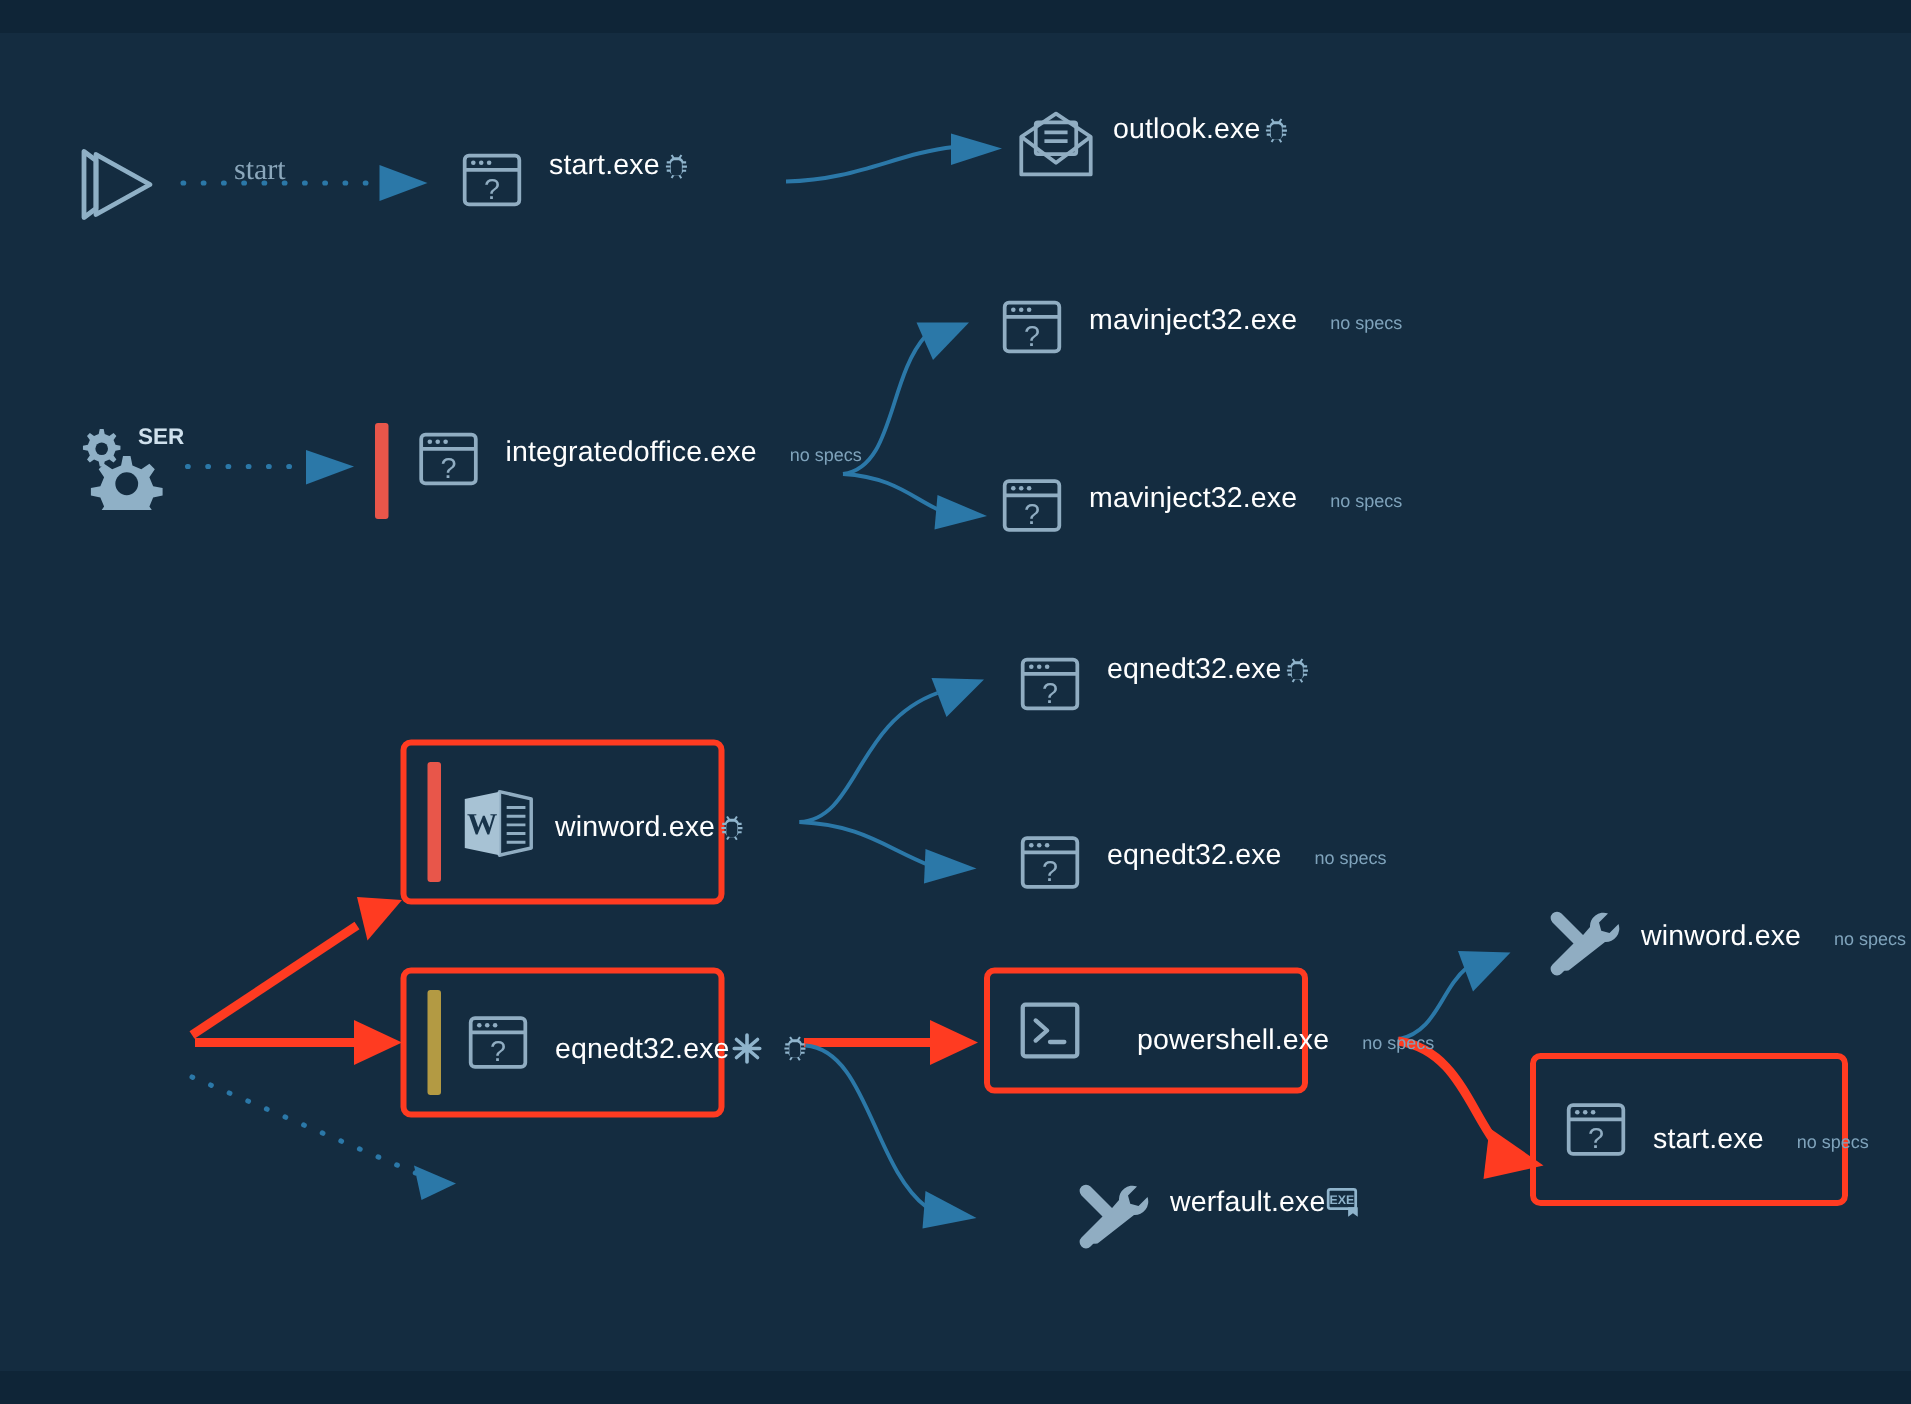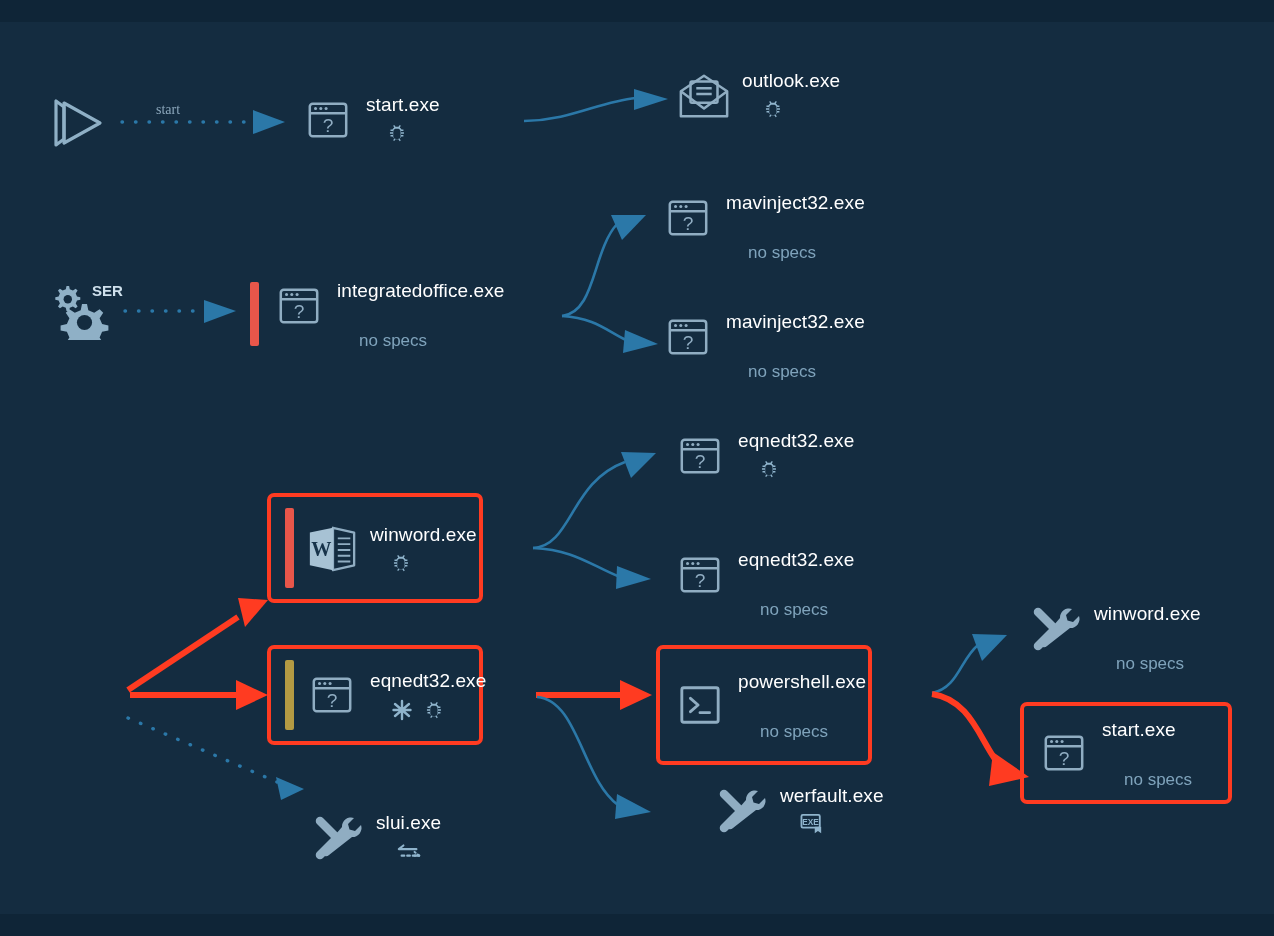--- a/index.html
+++ b/index.html
@@ -60,44 +60,43 @@
     display: flex;
     align-items: center;
     justify-content: center;
     color: #90adc2;
   }
   .node .glyph svg { display: block; }
   .node .body {
     margin-left: 10px;
     padding-top: 2px;
     display: flex;
-    flex-direction: column;
-    align-items: flex-start;
+    flex-direction: row;
+    align-items: flex-end;
   }
   .node .title {
     color: #ffffff;
     font-size: 19px;
     line-height: 22px;
     white-space: nowrap;
     letter-spacing: 0.1px;
   }
   .node .specs {
     color: #7fa3bb;
-    font-size: 17px;
+    font-size: 12px;
     line-height: 20px;
-    margin-top: 29px;
+    margin-top: 13px;
     margin-left: 22px;
     white-space: nowrap;
   }
   .node .tags {
     display: flex;
     align-items: center;
     gap: 9px;
     margin-top: 6px;
-    margin-left: 20px;
     color: #8fb4cc;
   }
   .node .tags svg { display: block; }
 
   .node.boxed {
     border: 4px solid #ff3b21;
     border-radius: 7px;
     padding: 9px 18px 9px 12px;
     align-items: center;
   }
@@ -106,21 +105,21 @@
   
   .root-icon {
     position: absolute;
     color: #22c55e;
   }
   .root-icon svg { display: block; }
 
   .wire-label {
     position: absolute;
     color: #8ba7bb;
-    font-size: 14px;
+    font-size: 20px;
     font-family: "Liberation Serif", serif;
     white-space: nowrap;
   }
 </style>
 </head>
 <body>
 
 <div id="canvas">
 
   <div class="edge-band top"></div>
@@ -396,21 +395,21 @@
         <svg width="24" height="24" viewBox="0 0 24 24" fill="none" stroke="#8fb4cc" stroke-width="2.4" stroke-linecap="round">
           <path d="M12 3 V21 M5 6 L19 18 M19 6 L5 18 M3.5 12 H20.5"></path>
         </svg>
         <svg width="22" height="22" viewBox="0 0 24 24" fill="#8fb4cc">
           <path d="M9 3.2 l1.4 2.1 h3.2 L15 3.2 l1.2 .8 -1.2 1.9 a4.6 4.6 0 0 1 2 2.3 H19 v1.6 h-2.6 v1.5 H19.6 v1.6 H16.4 v1.4 H19 v1.6 h-2.2 a4.8 4.8 0 0 1-2 2.2 l1.3 2 -1.2 .8 -1.4-2.1 h-3.2 L9 20.8 l-1.2-.8 1.3-2 a4.8 4.8 0 0 1-2-2.2 H4.9 v-1.6 h2.6 v-1.4 H4.3 v-1.6 H7.5 V9.8 H4.9 V8.2 h2.1 a4.6 4.6 0 0 1 2-2.3 L7.8 4 Z M10.1 7.4 a3.2 3.2 0 0 0-2.2 3 v5.2 a3.2 3.2 0 0 0 3.1 3 h1.8 a3.2 3.2 0 0 0 3.1-3 v-5.2 a3.2 3.2 0 0 0-2.2-3 Z"></path>
         </svg>
       </div>
     </div>
   </div>
 
-  <div class="node boxed" style="left:656px; top:645px; width:216px; height:120px;">
+  <div class="node boxed" style="left:656px; top:645px; width:216px; height:84px;gap:20px;">
     <div class="glyph">
       <svg width="46" height="44" viewBox="0 0 48 46" fill="none" stroke="#90adc2" stroke-width="3">
         <rect x="5" y="5" width="38" height="36" rx="2"></rect>
         <path d="M14 16 L22 23 L14 30" stroke-linecap="round" stroke-linejoin="round"></path>
         <path d="M24 31 H34" stroke-linecap="round"></path>
       </svg>
     </div>
     <div class="body">
       <div class="title">powershell.exe</div>
       <div class="specs">no specs</div>
@@ -461,33 +460,14 @@
       <div class="tags">
         <svg width="24" height="22" viewBox="0 0 26 24">
           <rect x="1.5" y="2" width="20" height="14" rx="1.5" fill="none" stroke="#8fb4cc" stroke-width="2"></rect>
           <text x="11.5" y="13" text-anchor="middle" font-family="Liberation Sans, sans-serif" font-size="9" font-weight="bold" fill="#8fb4cc">EXE</text>
           <path d="M16 15 h7 v7 l-3.5-2.5 L16 22 Z" fill="#8fb4cc"></path>
         </svg>
       </div>
     </div>
   </div>
 
-  <div class="node" style="left:310px; top:810px;">
-    <div class="glyph">
-      <svg width="52" height="48" viewBox="0 0 52 48" fill="#90adc2">
-        <path d="M5 38 L24 19 l6 6 L11 44 a4.2 4.2 0 0 1-6 0 a4.2 4.2 0 0 1 0-6 Z"></path>
-        <path d="M30 13 a9 9 0 0 1 12-9 l-6 6 1.5 5.5 5.5 1.5 6-6 a9 9 0 0 1-9 12 L17 41 a4 4 0 0 1-6-6 Z"></path>
-        <path d="M5 10 a4.2 4.2 0 0 1 6-6 l16 16 -6 6 Z"></path>
-      </svg>
-    </div>
-    <div class="body">
-      <div class="title">slui.exe</div>
-      <div class="tags">
-        <svg width="26" height="22" viewBox="0 0 28 22" fill="none" stroke="#8fb4cc" stroke-width="2.2" stroke-linecap="round" stroke-linejoin="round">
-          <path d="M8 5 L3 9 H22"></path>
-          <path d="M6 16 H25 L20 12" stroke-dasharray="3 3"></path>
-          <path d="M20 16 L25 16"></path>
-        </svg>
-      </div>
-    </div>
-  </div>
 
 </div>
 
 </body></html>

